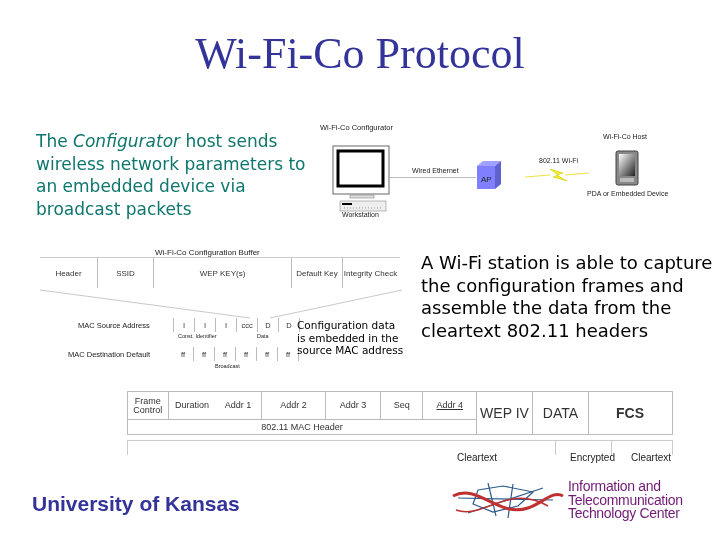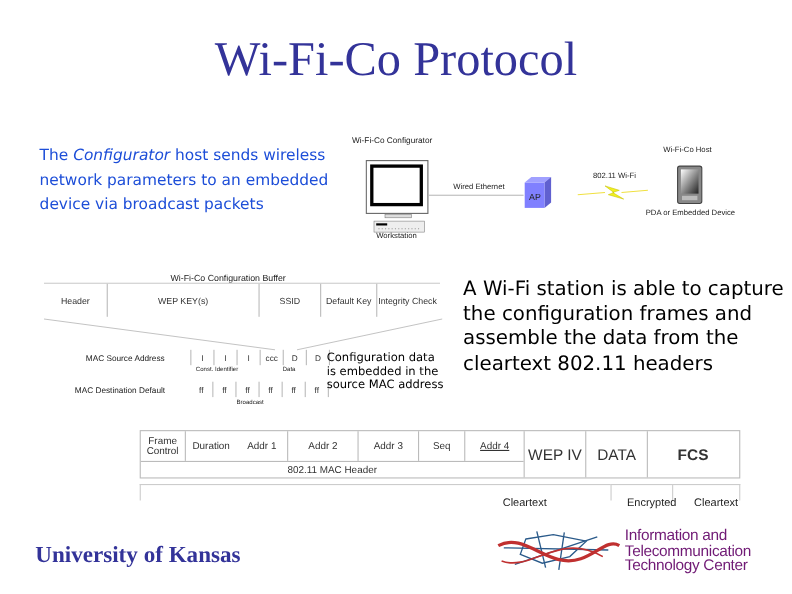--- a/index.html
+++ b/index.html
@@ -1,19 +1,19 @@
 <!DOCTYPE html>
 <html><head>
 <meta charset="utf-8">
 <style>
   html, body { margin:0; padding:0; }
   body { width:720px; height:540px; background:#ffffff; position:relative; overflow:hidden; font-family:"DejaVu Sans", sans-serif; }
   .abs { position:absolute; }
   .title { left:0; top:28px; width:720px; text-align:center; font-family:"Liberation Serif", serif; font-size:44px; color:#333399; }
-  .lefttext { left:36px; top:130px; width:290px; font-family:"DejaVu Sans", sans-serif; font-size:14px; line-height:22.5px; color:#1d4ed8; }
+  .lefttext { left:36px; top:130px; width:290px; font-family:"DejaVu Sans", sans-serif; font-size:17px; line-height:22.5px; color:#0f766e; }
   .lefttext em { font-style:italic; }
   .righttext { left:421px; top:252px; width:300px; font-size:18px; line-height:22.5px; color:#000; }
   .small { font-family:"Liberation Sans", sans-serif; font-size:7px; color:#222; white-space:nowrap; }
   .caption { font-size:10.5px; line-height:12.5px; color:#000; font-family:"DejaVu Sans", sans-serif; }
   
   .buf { left:40px; top:258px; height:30px; display:flex; border-left:none; }
   .buf .cell { border-right:1px solid #bbb; font-family:"Liberation Sans", sans-serif; font-size:8px; color:#333; display:flex; align-items:center; justify-content:center; text-align:center; line-height:9px; }
   .buf .cell:last-child { border-right:none; }
   .macrow { display:flex; }
   .macrow .b { width:20px; height:14px; border-right:1px solid #bbb; font-family:"Liberation Sans", sans-serif; font-size:7.5px; color:#333; display:flex; align-items:center; justify-content:center; }
@@ -22,21 +22,21 @@
   .frame { left:127px; top:391px; width:544px; height:42px; border:1px solid #bbb; font-family:"Liberation Sans", sans-serif; color:#333; }
   .frame .hdr { position:absolute; left:0; top:0; width:348px; height:42px; border-right:1px solid #bbb; }
   .frame .hdrcells { display:flex; height:27px; border-bottom:1px solid #bbb; }
   .frame .hc { font-size:9px; display:flex; align-items:center; justify-content:center; text-align:center; line-height:9px; }
   .frame .hdrlabel { font-size:9px; text-align:center; line-height:14px; }
   .frame .big { position:absolute; top:0; height:42px; font-size:14px; display:flex; align-items:center; justify-content:center; border-right:1px solid #bbb; }
   .frame .big:last-child { border-right:none;font-weight:bold; }
   .legend { left:127px; top:440px; width:544px; height:24px; font-family:"Liberation Sans", sans-serif; font-size:10px; color:#222; }
   .legend .seg { position:absolute; top:0; height:14px; border-top:1px solid #ccc; border-left:1px solid #ccc; }
   .legend .lbl { position:absolute; top:12px; text-align:right; }
-  .uni { left:32px; top:492px; font-family:Liberation Serif, serif; font-weight:bold; font-size:21px; color:#333399; }
+  .uni { left:32px; top:492px; font-family:Liberation Sans, sans-serif; font-weight:bold; font-size:21px; color:#333399; }
   .ittc { left:568px; top:480px; font-family:"Liberation Sans", sans-serif; font-size:14px; line-height:13.5px; color:#701a75; letter-spacing:-0.3px; }
 </style>
 </head>
 <body>
 
 <div class="abs title">Wi-Fi-Co Protocol</div>
 
 <div class="abs lefttext"><span>The </span><em>Configurator</em><span> host sends wireless network parameters to an embedded device via broadcast packets</span></div>
 
 <div class="abs" style="left:310px;top:115px;width:400px;height:110px;">
@@ -81,22 +81,22 @@
     <rect x="4" y="4" width="16" height="22" fill="url(#g1)"></rect>
     <rect x="5" y="28" width="14" height="4" fill="#bbb"></rect>
   </svg>
   <div class="abs small" style="left:277px;top:75px;">PDA or Embedded Device</div>
 </div>
 
 <div class="abs small" style="left:155px;top:248px;font-size:8px;">Wi-Fi-Co Configuration Buffer</div>
 <div class="abs" style="left:40px;top:257px;width:360px;height:1px;background:#ccc;"></div>
 <div class="abs buf">
   <div class="cell" style="width:57px;">Header</div>
+  <div class="cell" style="width:55px;">SSID</div>
   <div class="cell" style="width:137px;">WEP KEY(s)</div>
-  <div class="cell" style="width:55px;">SSID</div>
   <div class="cell" style="width:50px;">Default Key</div>
   <div class="cell" style="width:55px;">Integrity Check</div>
 </div>
 <svg class="abs" style="left:40px;top:288px;" width="370" height="35">
   <line x1="0" y1="2" x2="210" y2="30" stroke="#bbb" stroke-width="0.8"></line>
   <line x1="362" y1="2" x2="230" y2="30" stroke="#bbb" stroke-width="0.8"></line>
 </svg>
 
 <div class="abs small" style="left:78px;top:321px;font-size:7.5px;">MAC Source Address</div>
 <div class="abs macrow" style="left:173px;top:318px;">

